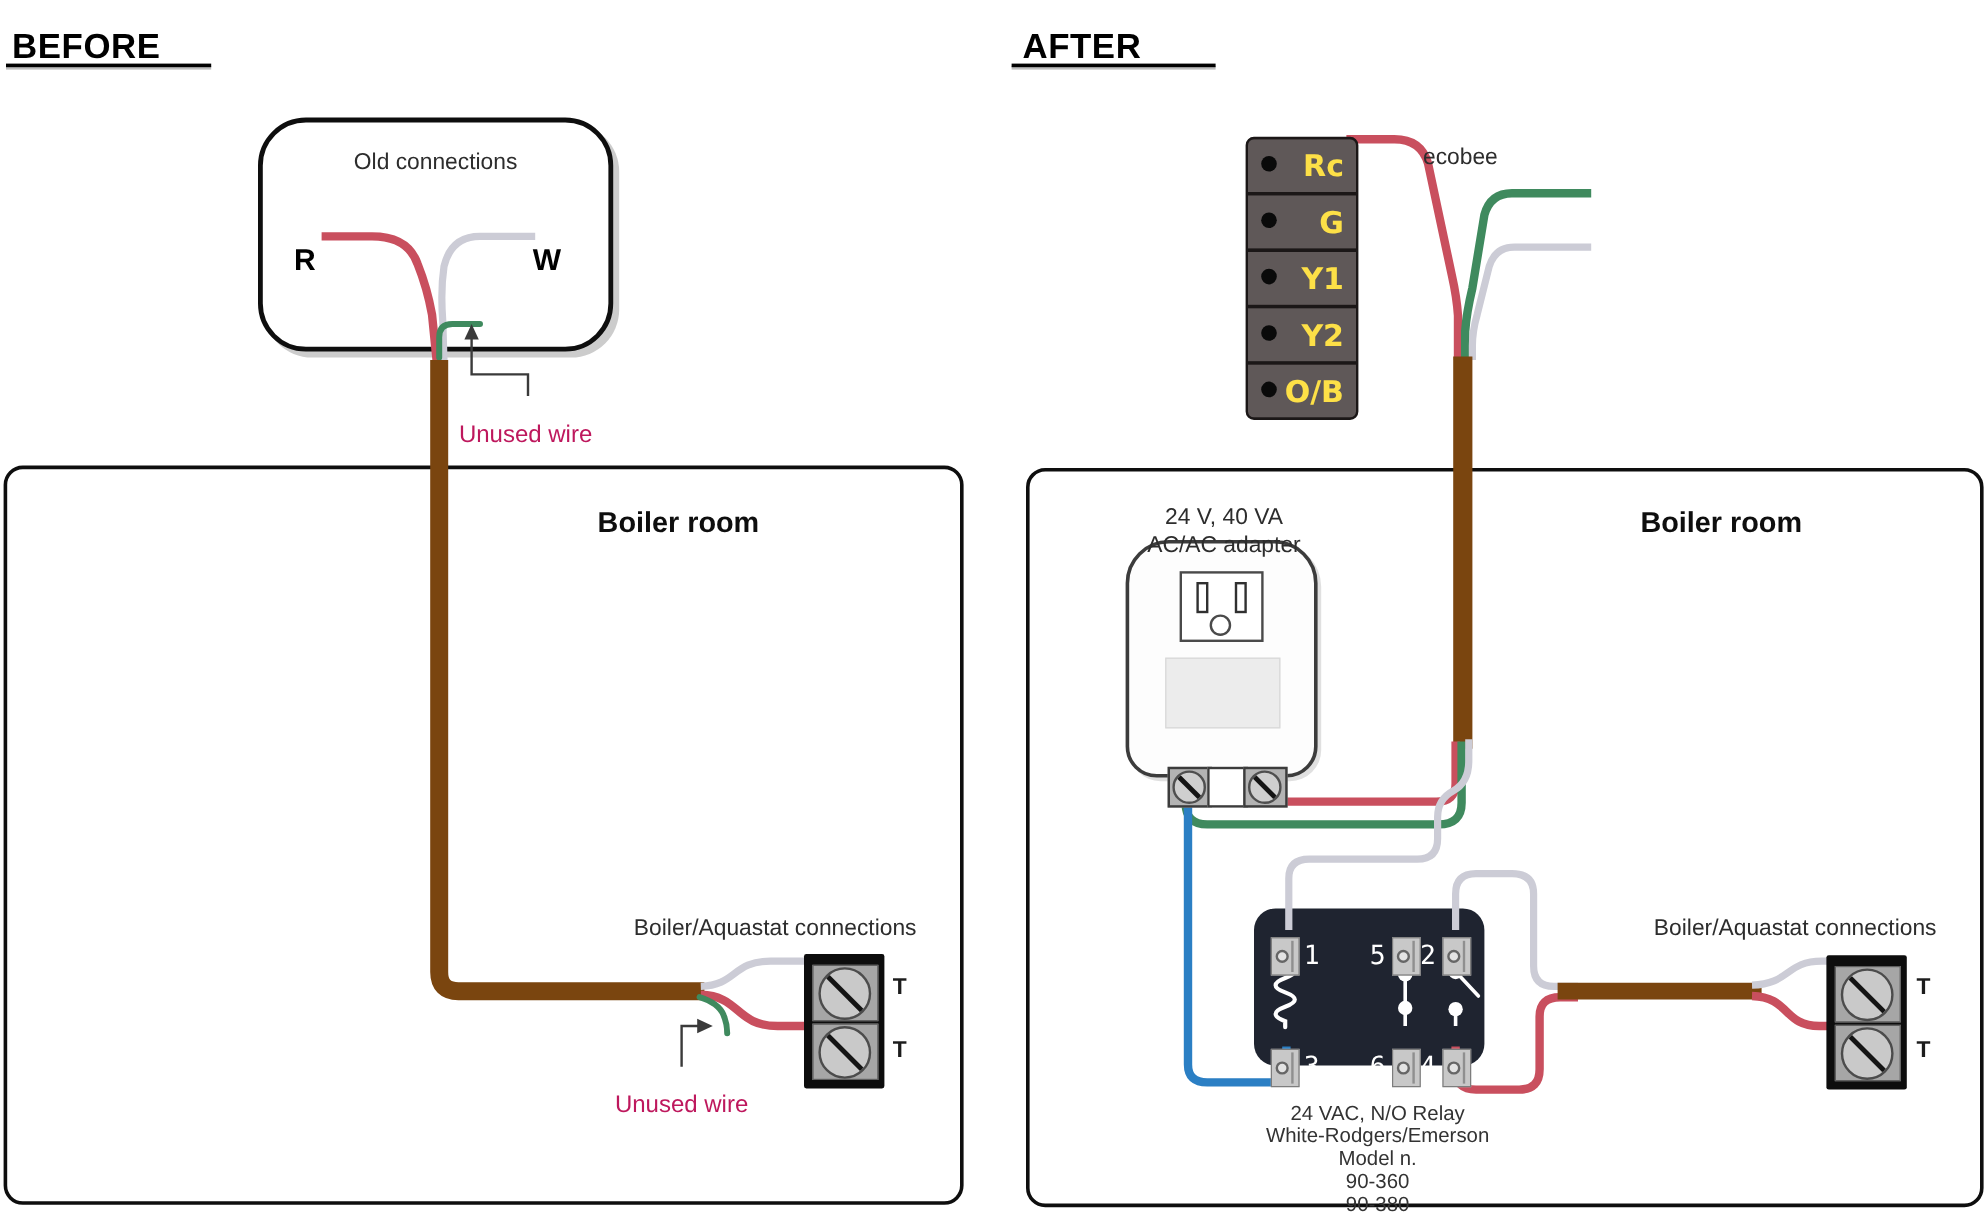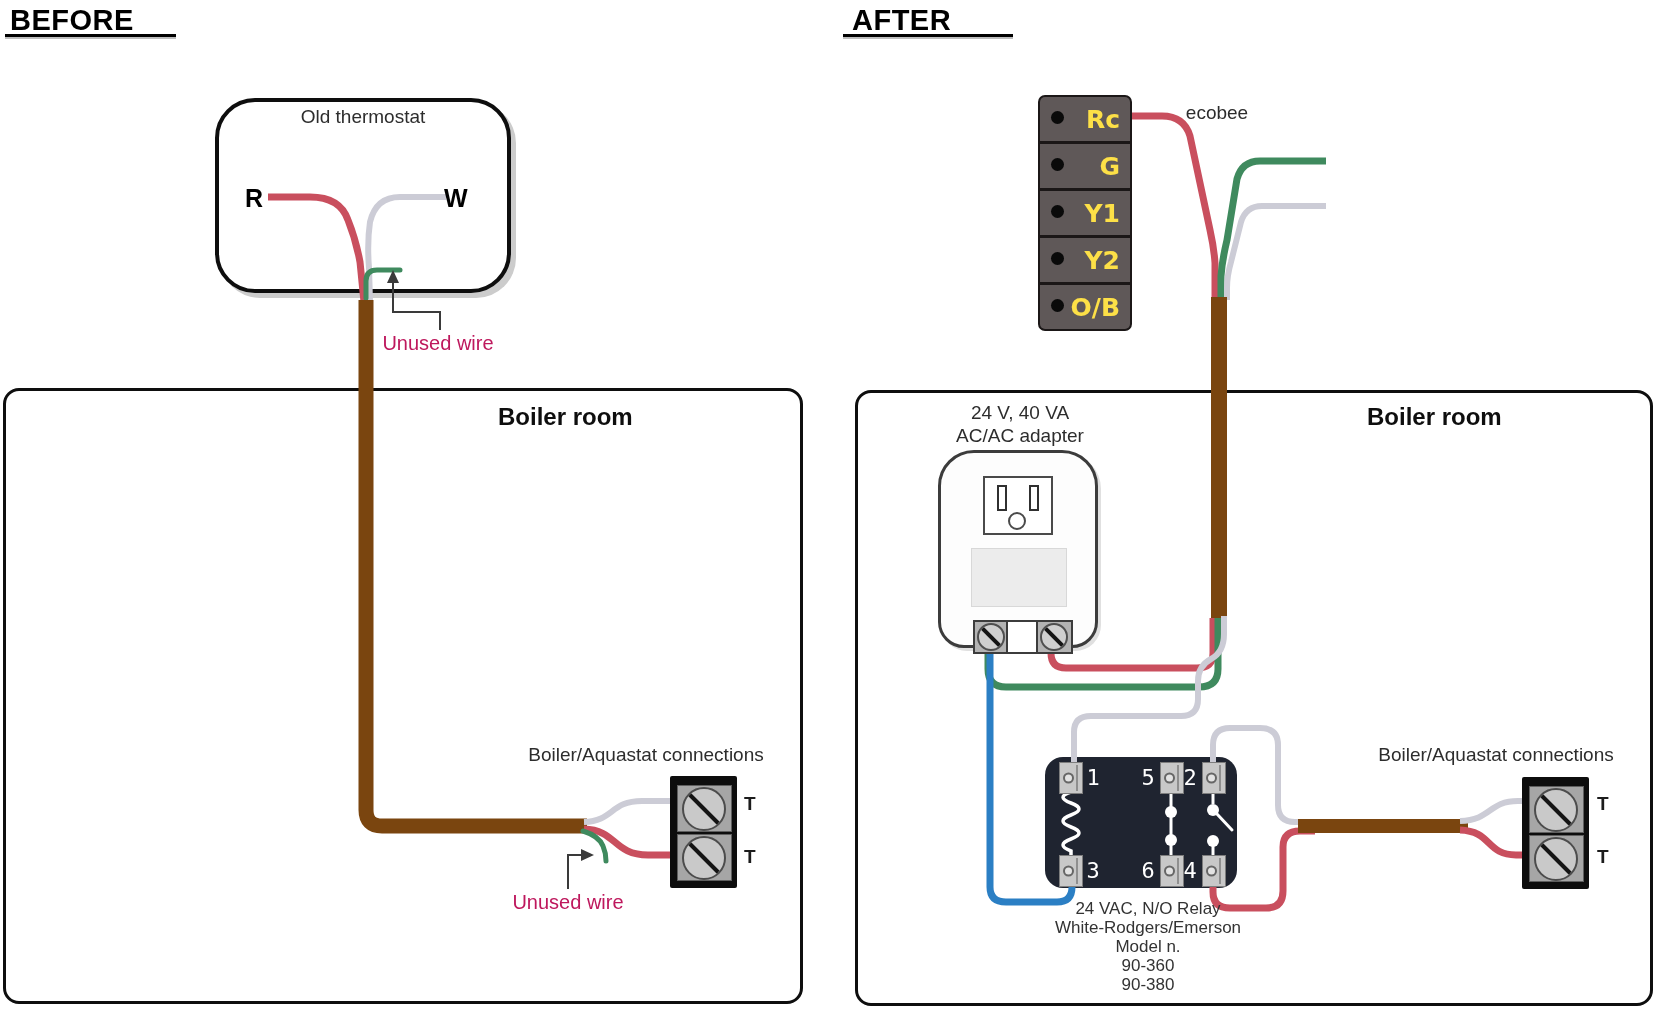--- a/index.html
+++ b/index.html
@@ -1,21 +1,21 @@
 <!DOCTYPE html>
 <html><head>
 <meta charset="utf-8">
 <style>
   html,body{margin:0;padding:0;background:#fff;}
   .canvas{position:relative;width:1656px;height:1010px;background:#fff;
           font-family:"Liberation Sans",sans-serif;overflow:hidden;}
   .abs{position:absolute;}
   .base{z-index:1;}
   .wires{z-index:5;pointer-events:none;}
-  .top{z-index:10;}
+  .top{z-index:10;margin-top:19px;}
 
   
   .big-title{font-weight:bold;font-size:29px;color:#000;letter-spacing:.5px;}
   .title-rule{height:3px;background:#000;box-shadow:0 2px 0 #bdbdbd;}
 
   
   .lbl{color:#2d2d2d;font-size:19px;}
   .lbl-20{color:#be185d;font-size:20px;}
   .room-label{font-weight:bold;font-size:24px;color:#0e0e0e;text-align:left;}
   .center{text-align:center;}
@@ -125,21 +125,21 @@
     <path d="M1171,792 V855" fill="none" stroke="#fff" stroke-width="3"></path>
     <circle cx="1171" cy="812" r="6" fill="#fff"></circle>
     <circle cx="1171" cy="840" r="6" fill="#fff"></circle>
     <path d="M1213,792 V804" fill="none" stroke="#fff" stroke-width="3"></path>
     <circle cx="1213" cy="810" r="6" fill="#fff"></circle>
     <path d="M1217,814 L1232,830" fill="none" stroke="#fff" stroke-width="3" stroke-linecap="round"></path>
     <circle cx="1213" cy="841" r="6" fill="#fff"></circle>
     <path d="M1213,846 V855" fill="none" stroke="#fff" stroke-width="3"></path>
   </svg>
 
-  <div class="abs top lbl center" style="left:263px;top:106px;width:200px;">Old thermostat</div>
+  <div class="abs top lbl center" style="left:263px;top:106px;width:200px;">Old connections</div>
   <div class="abs top" style="left:245px;top:184px;font-size:25px;font-weight:bold;">R</div>
   <div class="abs top" style="left:444px;top:184px;font-size:25px;font-weight:bold;">W</div>
   <div class="abs top lbl-20 center" style="left:373px;top:332px;width:130px;">Unused wire</div>
 
   <div class="abs top room-label" style="left:498px;top:403px;width:250px;">Boiler room</div>
   <div class="abs top room-label" style="left:1367px;top:403px;width:250px;">Boiler room</div>
 
   <div class="abs top lbl center" style="left:496px;top:744px;width:300px;">Boiler/Aquastat connections</div>
   <div class="abs top lbl center" style="left:1346px;top:744px;width:300px;">Boiler/Aquastat connections</div>
   <div class="abs top lbl-20 center" style="left:503px;top:891px;width:130px;">Unused wire</div>

